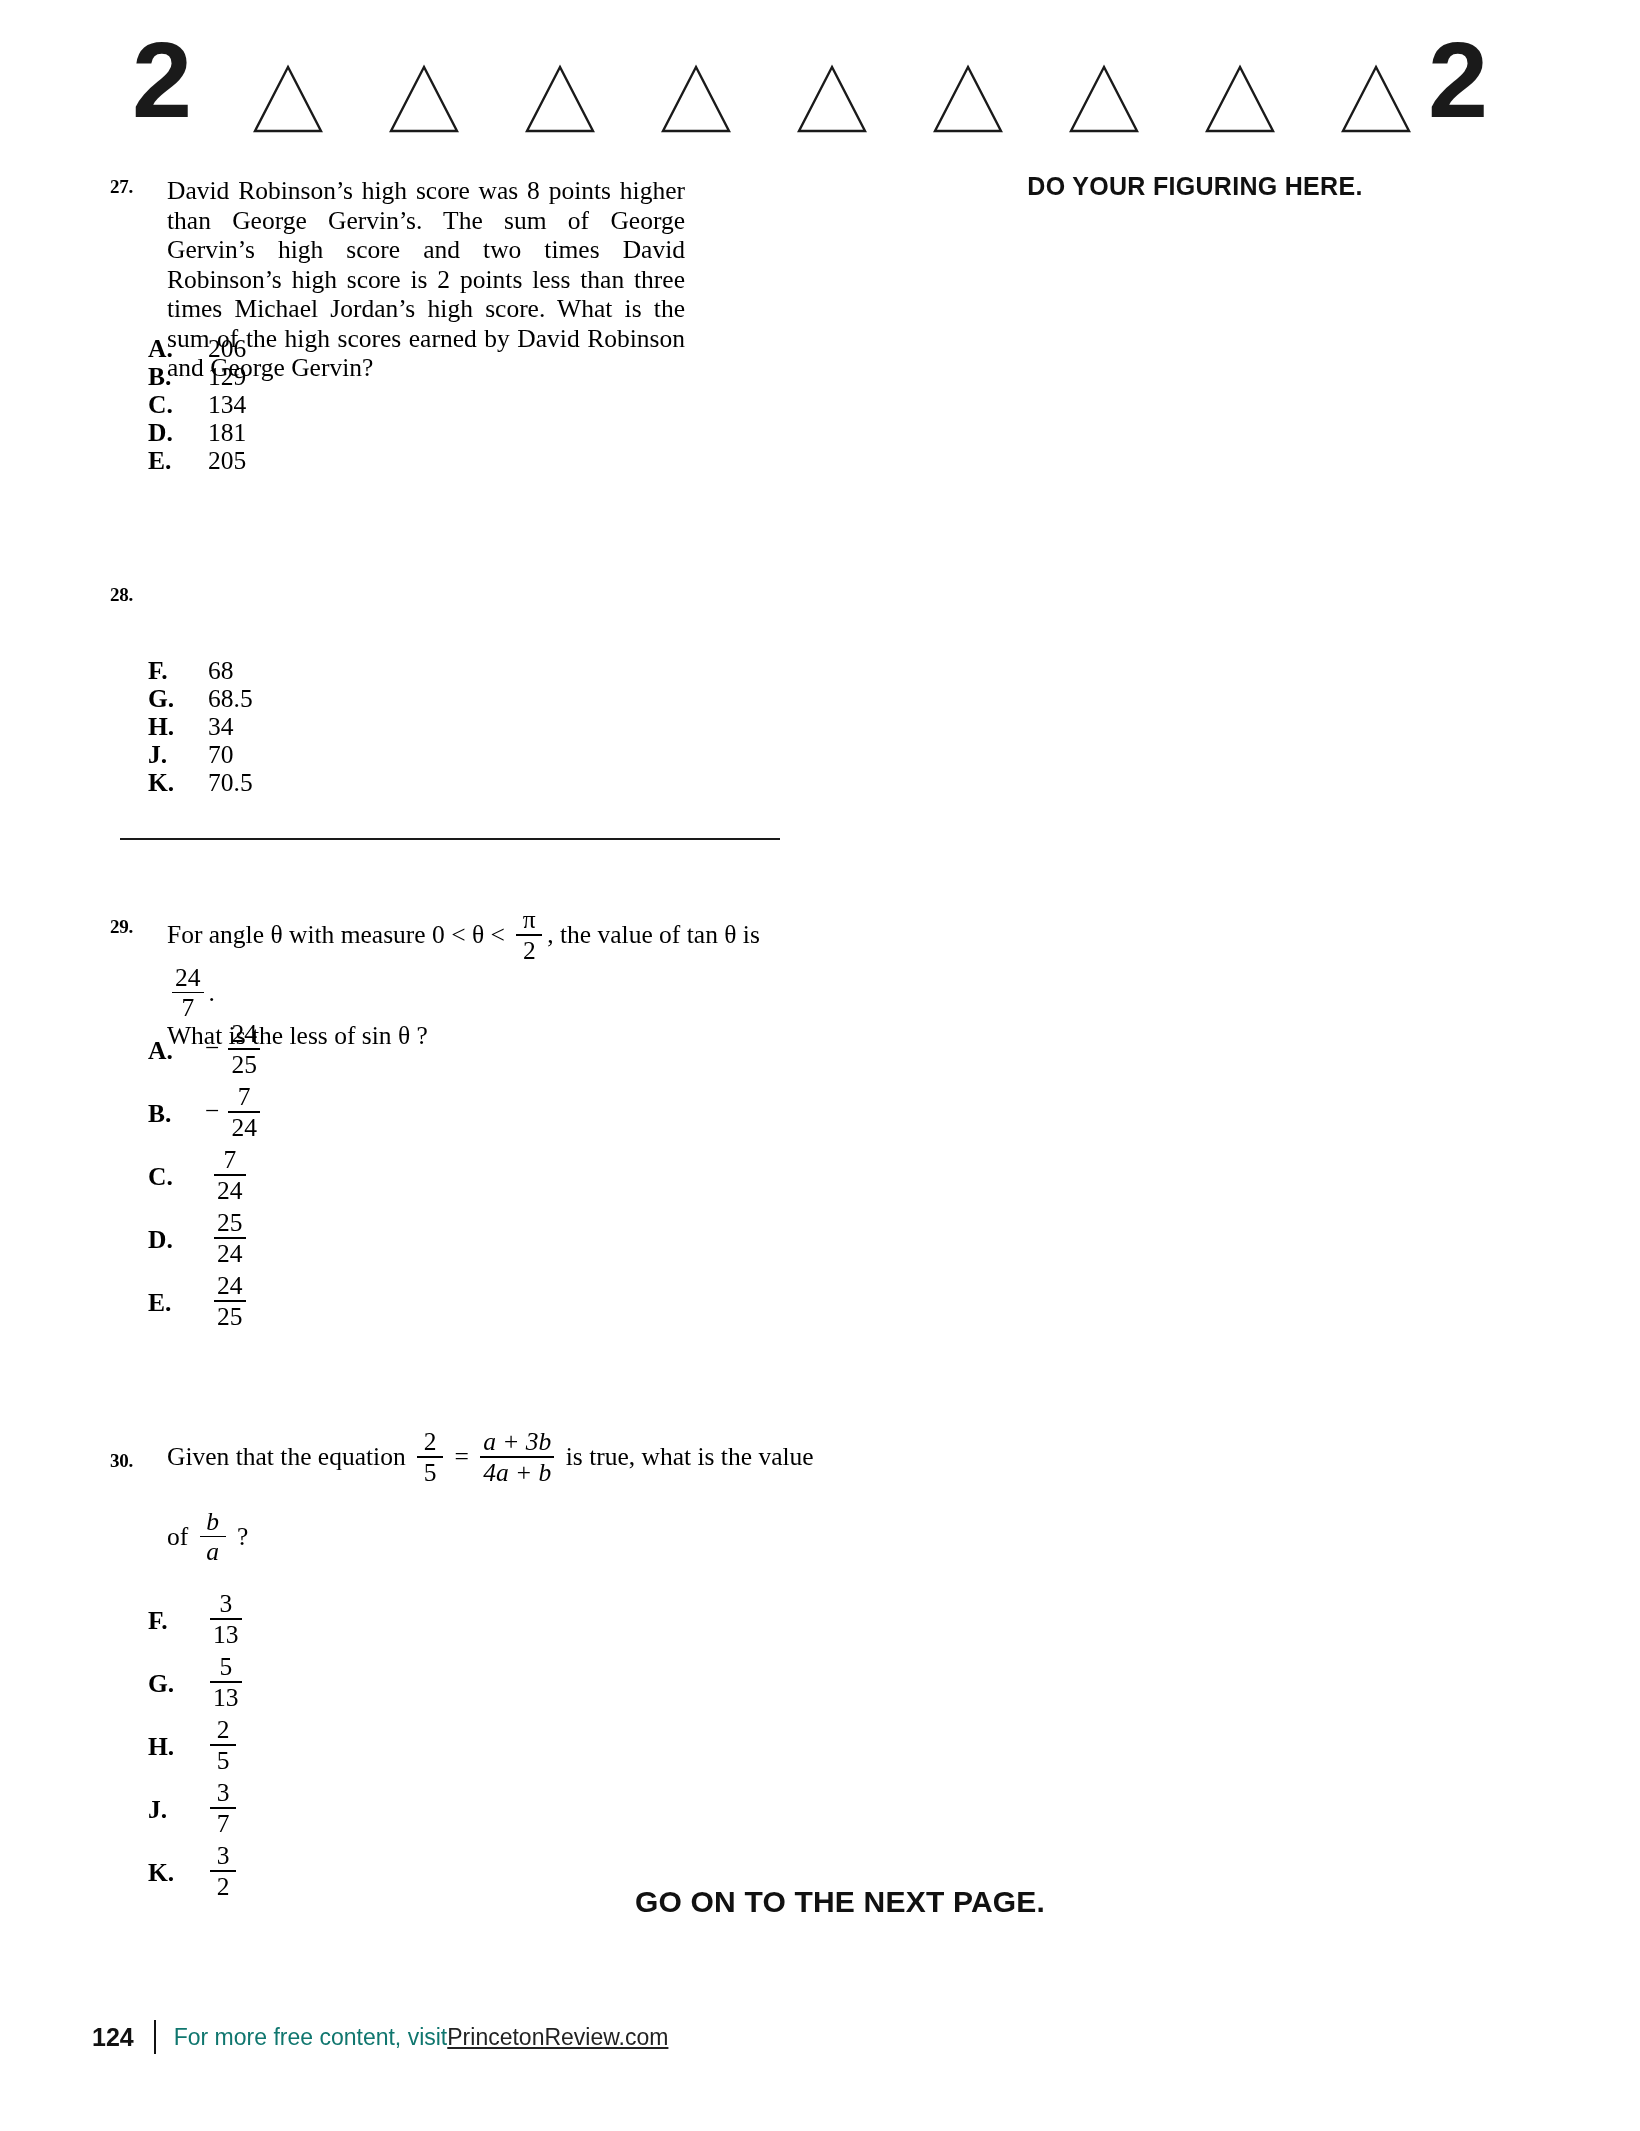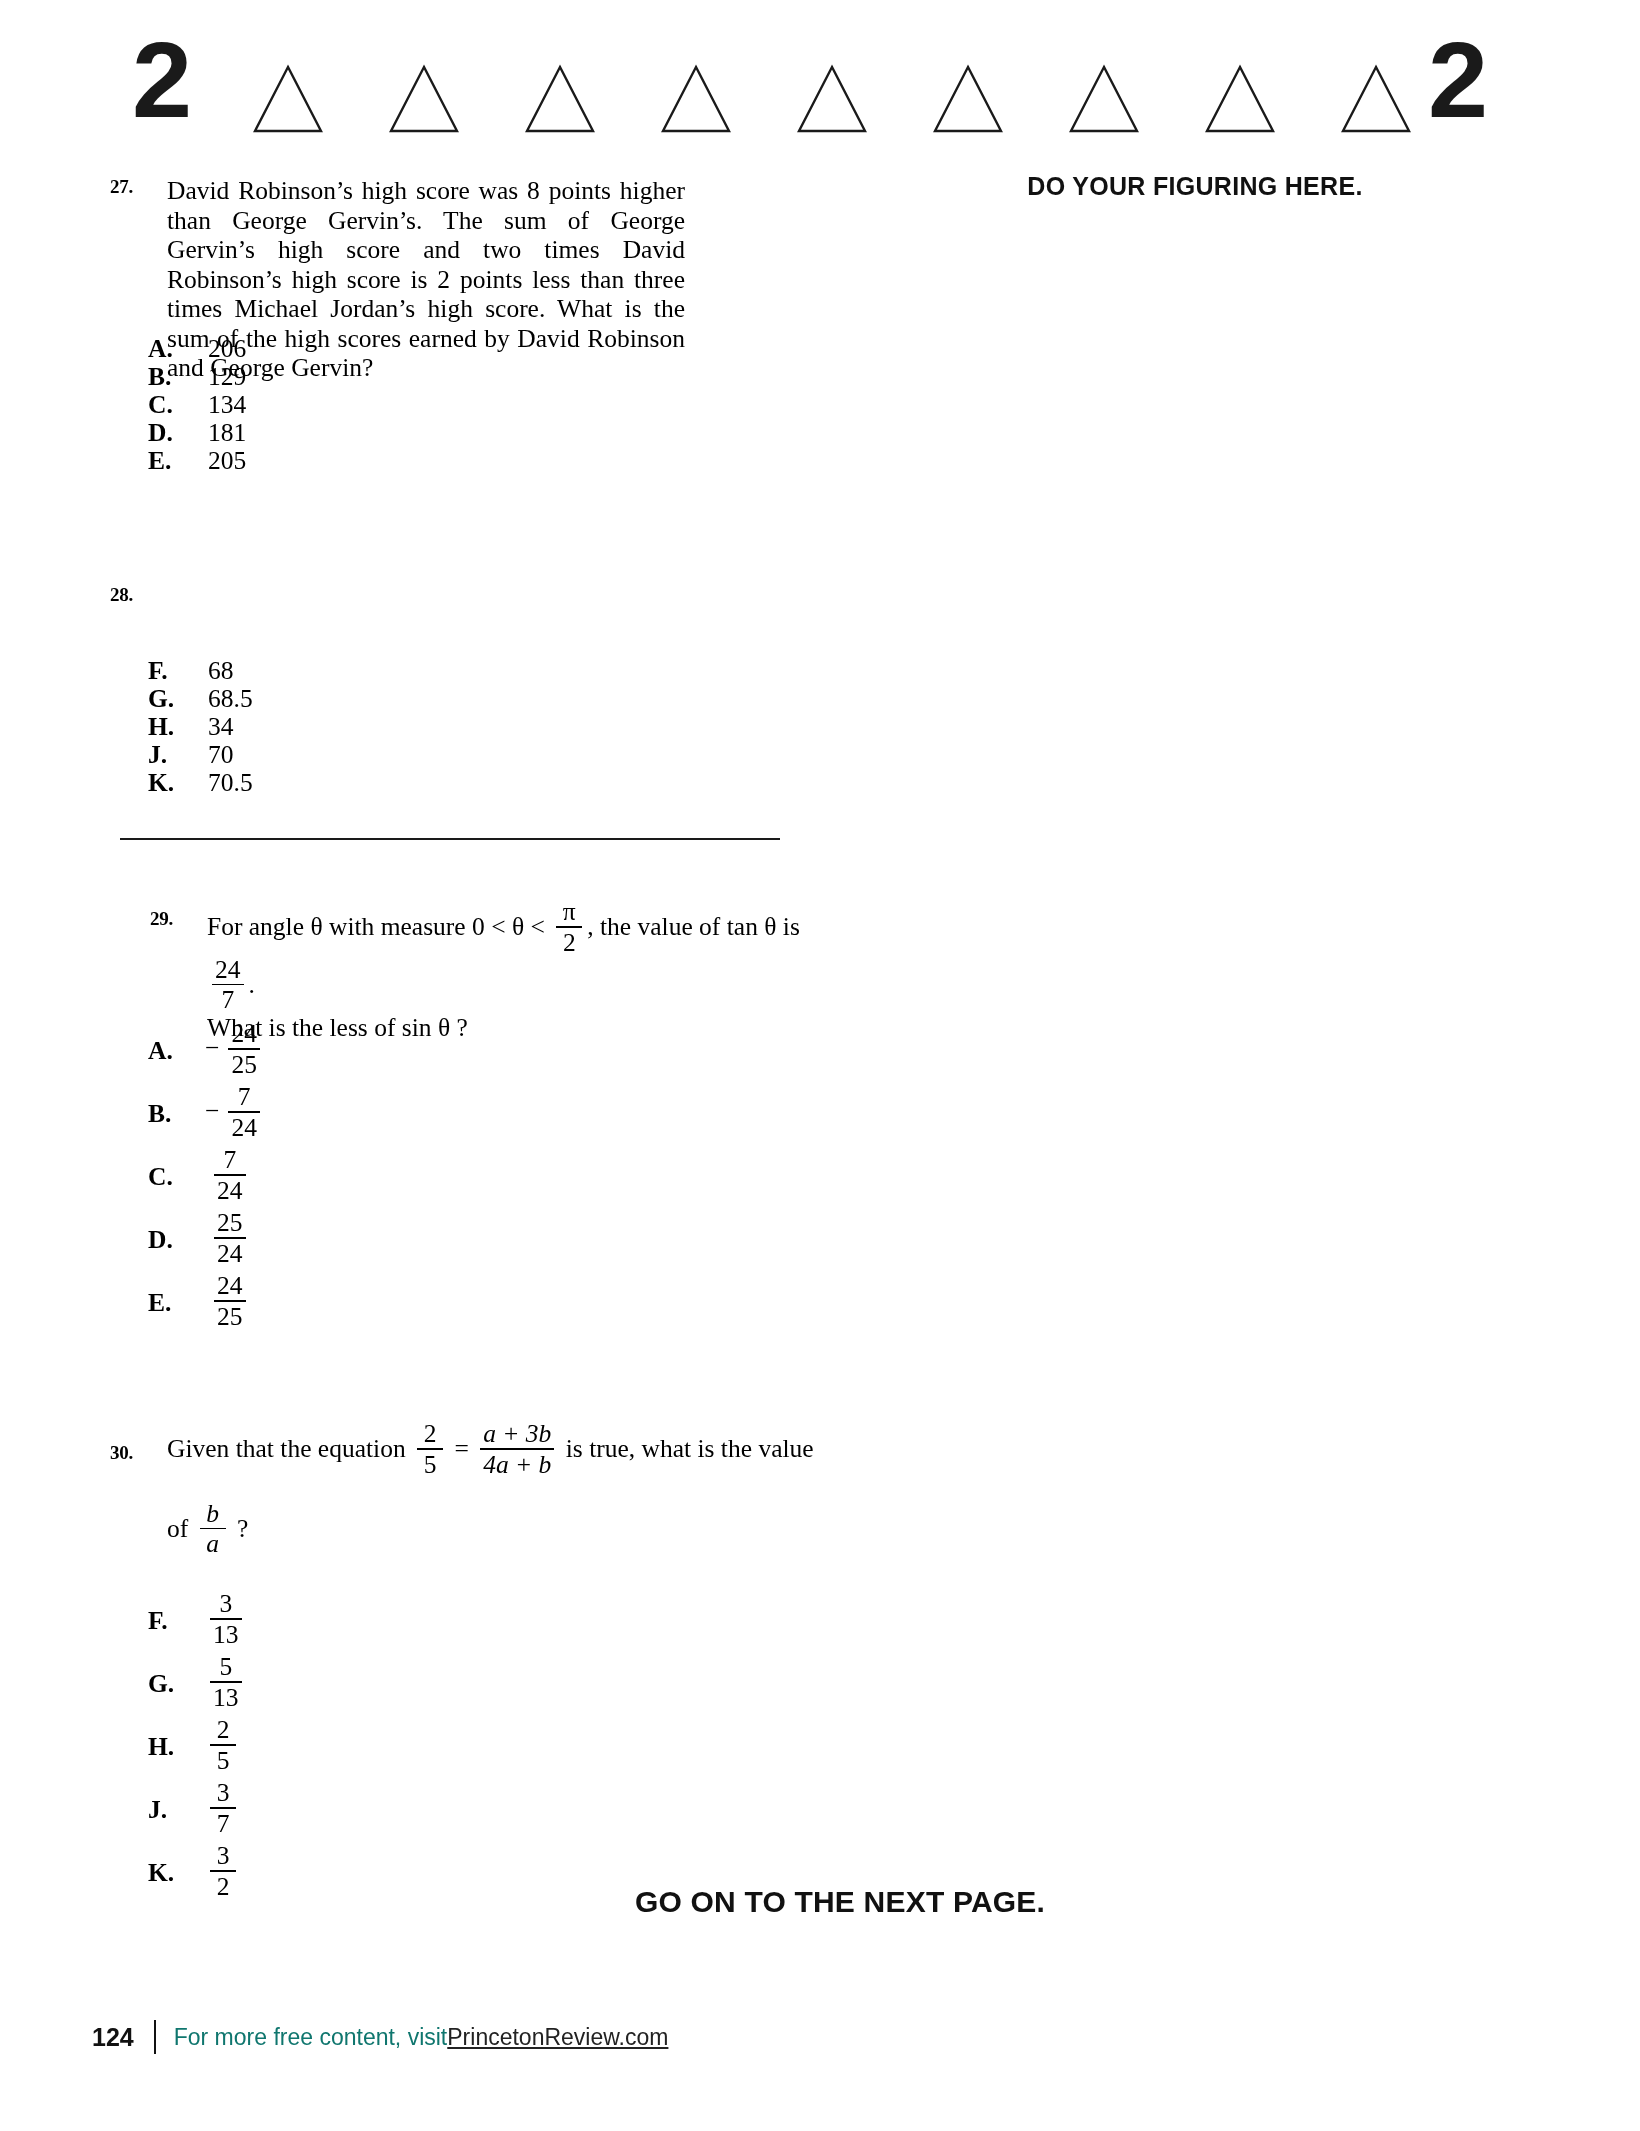--- a/index.html
+++ b/index.html
@@ -185,20 +185,21 @@
 
   .mathit { font-style: italic; }
 
   
   .math-line {
     display: flex;
     align-items: center;
     flex-wrap: wrap;
     font-size: 25.5px;
     line-height: 29.5px;
+    margin-top: 8px;
   }
   .math-line > span { white-space: pre; }
 
   
   #section-rule {
     position: absolute;
     left: 120px;
     top: 838px;
     width: 660px;
     height: 0;
@@ -346,21 +347,21 @@
       </div>
       <div class="choice">
         <span class="choice-letter">K.</span>
         <span class="choice-text">70.5</span>
       </div>
     </div>
   </div>
 
   <div id="section-rule"></div>
 
-  <div class="question" id="q29" style="top:898px;padding-left:40px;">
+  <div class="question" id="q29" style="top:898px;">
     <div class="q-head">
       <span class="q-number" style="top:10px;">29.</span>
       <div class="q-stem noj" style="width:640px;">
         <div class="math-line">
           <span>For angle θ with measure 0 &lt; θ &lt; </span>
           <span class="frac">
             <span class="num">π</span>
             <span class="bar"></span>
             <span class="den">2</span>
           </span>

